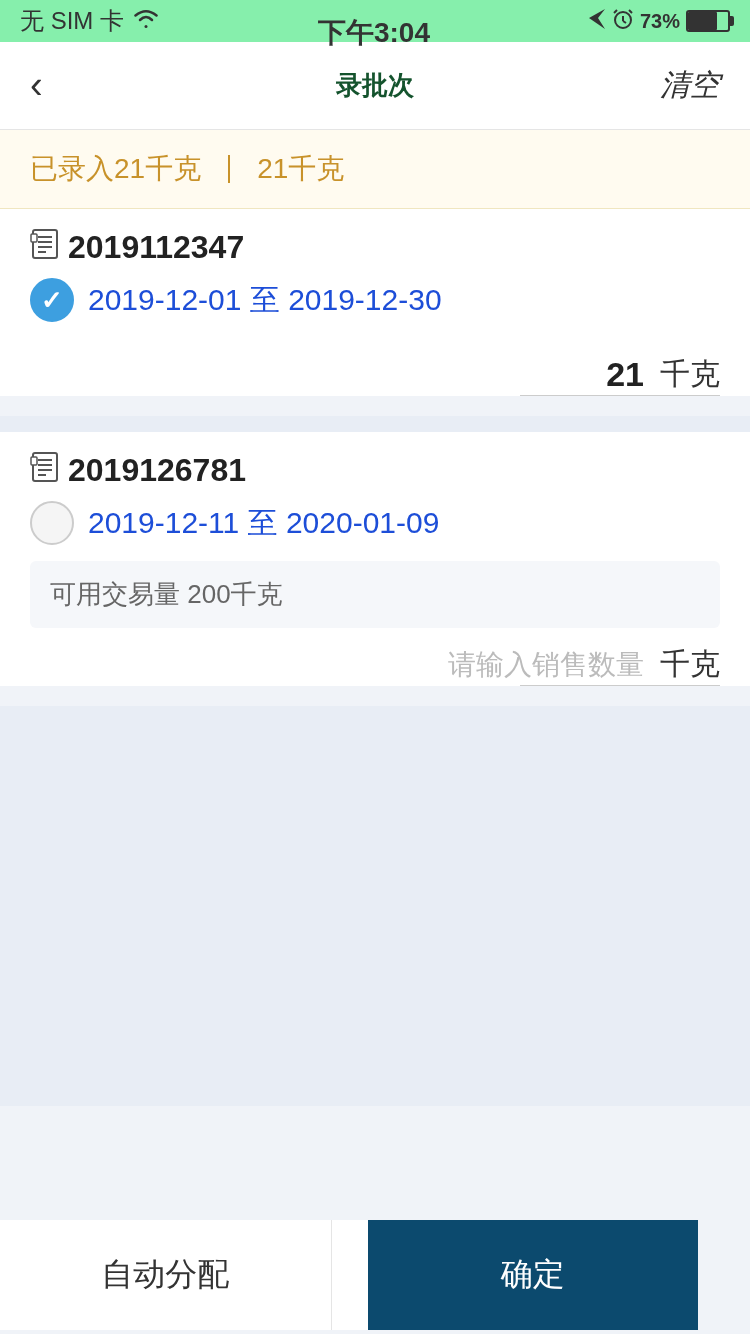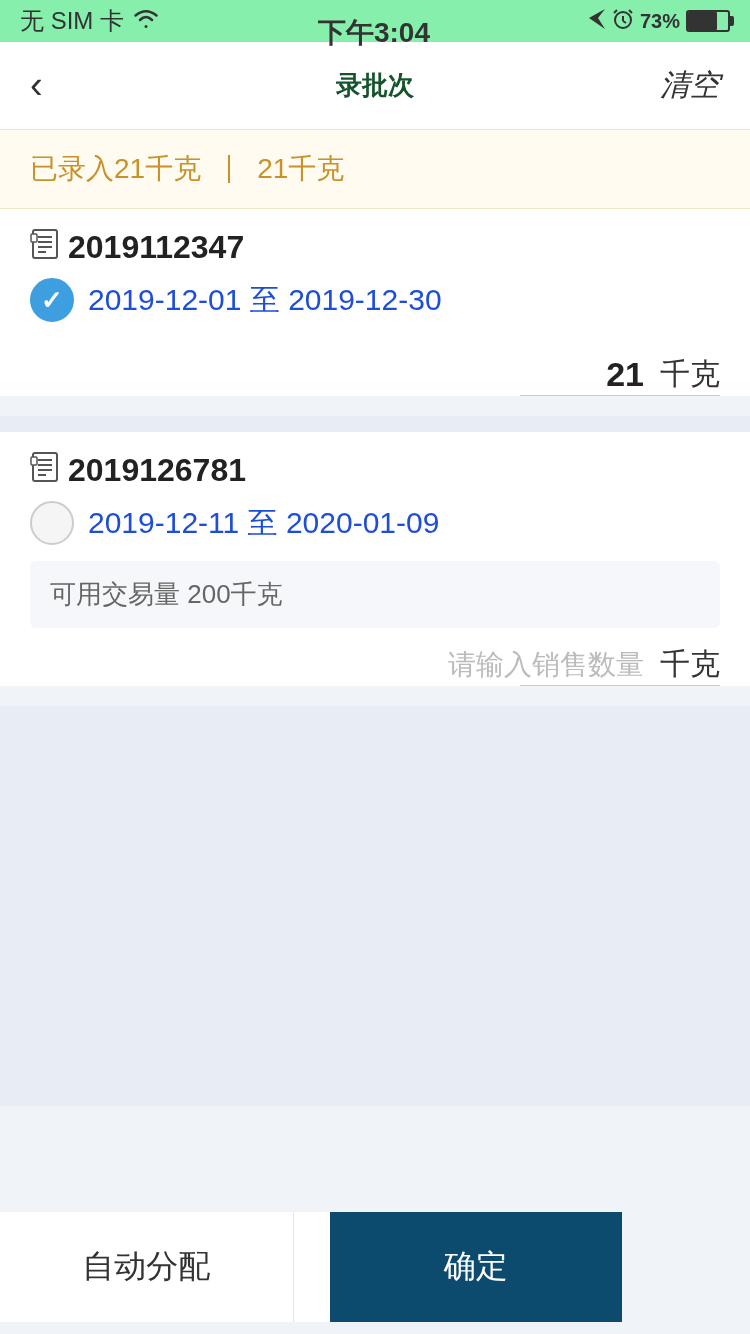--- a/index.html
+++ b/index.html
@@ -209,23 +209,23 @@
 
     
     .section-divider {
       height: 16px;
       background: #e8edf5;
     }
 
     
     .bottom-bar {
       position: fixed;
-      bottom: 12px;
+      bottom: 4px;
       left: 0;
-      width: 622px;
+      width: 698px;
       height: 110px;
       display: flex;
       background: #fff;
     }
     .btn-auto {
       flex: 1;
       display: flex;
       align-items: center;
       justify-content: center;
       font-size: 32px;

